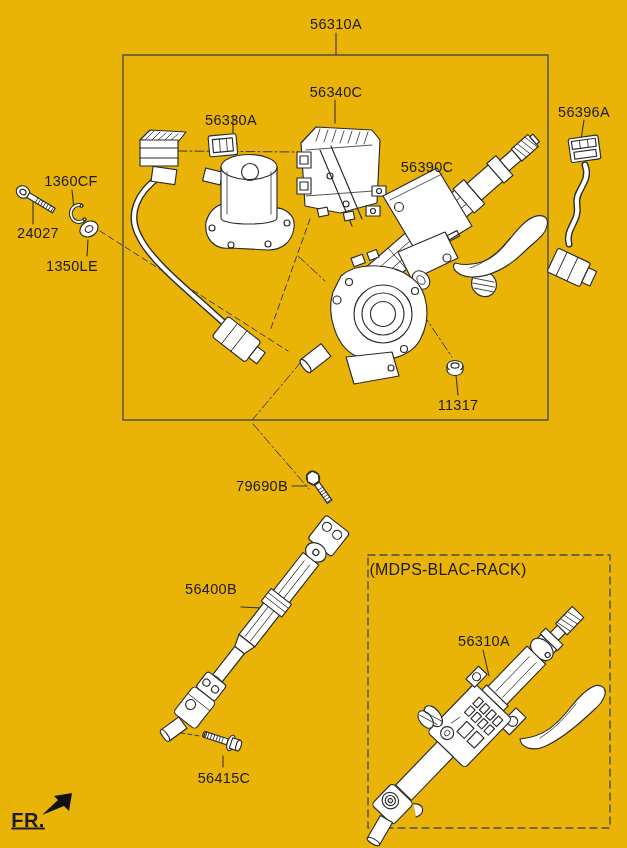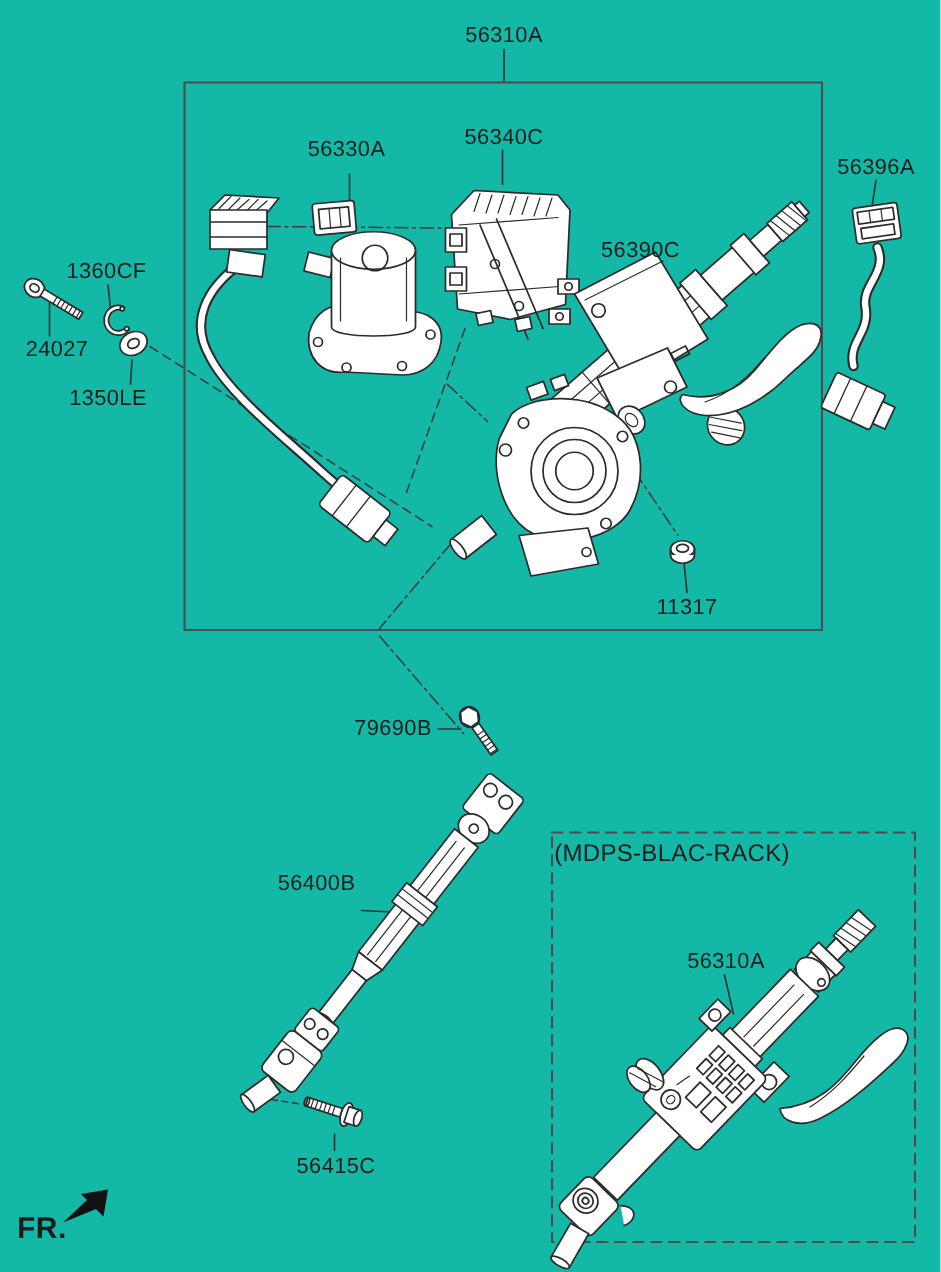--- a/index.html
+++ b/index.html
@@ -1,22 +1,22 @@
 <!DOCTYPE html>
 <html><head>
 <meta charset="utf-8">
 <style>
   html,body{margin:0;padding:0;background:#fff;}
-  .stage{position:relative;width:627px;height:848px;background:#14b8a6;overflow:hidden;
+  .stage{position:relative;width:627px;height:848px;background:#eab308;overflow:hidden;
          font-family:"Liberation Sans",sans-serif;}
   .stage svg{position:absolute;left:0;top:0;}
   .lbl{position:absolute;transform:translate(-50%,-50%);font-size:14.5px;color:#1c1c1c;
        letter-spacing:.3px;white-space:nowrap;}
   .lbl.mdps-title{font-size:16px;letter-spacing:.2px;}
-  .lbl.fr{font-size:20px;font-weight:700;letter-spacing:.4px;}
+  .lbl.fr{font-size:20px;font-weight:700;letter-spacing:.4px;text-decoration:underline;}
 </style>
 </head>
 <body>
 
 <div class="stage">
 <svg width="627" height="848" viewBox="0 0 627 848">
 <g stroke="#2b2b2b" fill="none" stroke-width="1.15" stroke-linecap="round" stroke-linejoin="round">
 
   <rect x="123" y="55" width="425" height="365" stroke="#4d4d4d" stroke-width="1.4"></rect>
   <rect x="368" y="555" width="242" height="273" stroke="#4d4d4d" stroke-width="1.4" stroke-dasharray="7 5"></rect>
@@ -285,21 +285,21 @@
     </g>
     <path d="M520,739 C545,737 558,723 570,708 C578,698 592,682 601,686 C610,690 603,702 595,709 C582,721 565,737 546,746 C533,752 521,748 520,739 Z" fill="#fff"></path>
     <path d="M540,738 C556,728 566,716 576,704" stroke-width="0.8"></path>
   </g>
 
   <polygon points="42,815 58,800 54,796 72,793 69,811 64,806" fill="#111" stroke="none"></polygon>
 </g>
 </svg>
 
 <div class="lbl" style="left:336px;top:24px">56310A</div>
-<div class="lbl" style="left:231px;top:100px">56330A</div>
+<div class="lbl" style="left:231px;top:120px">56330A</div>
 <div class="lbl" style="left:336px;top:92px">56340C</div>
 <div class="lbl" style="left:427px;top:167px">56390C</div>
 <div class="lbl" style="left:584px;top:112px">56396A</div>
 <div class="lbl" style="left:71px;top:181px">1360CF</div>
 <div class="lbl" style="left:38px;top:233px">24027</div>
 <div class="lbl" style="left:72px;top:266px">1350LE</div>
 <div class="lbl" style="left:458px;top:405px">11317</div>
 <div class="lbl" style="left:262px;top:486px">79690B</div>
 <div class="lbl" style="left:211px;top:589px">56400B</div>
 <div class="lbl" style="left:224px;top:778px">56415C</div>

